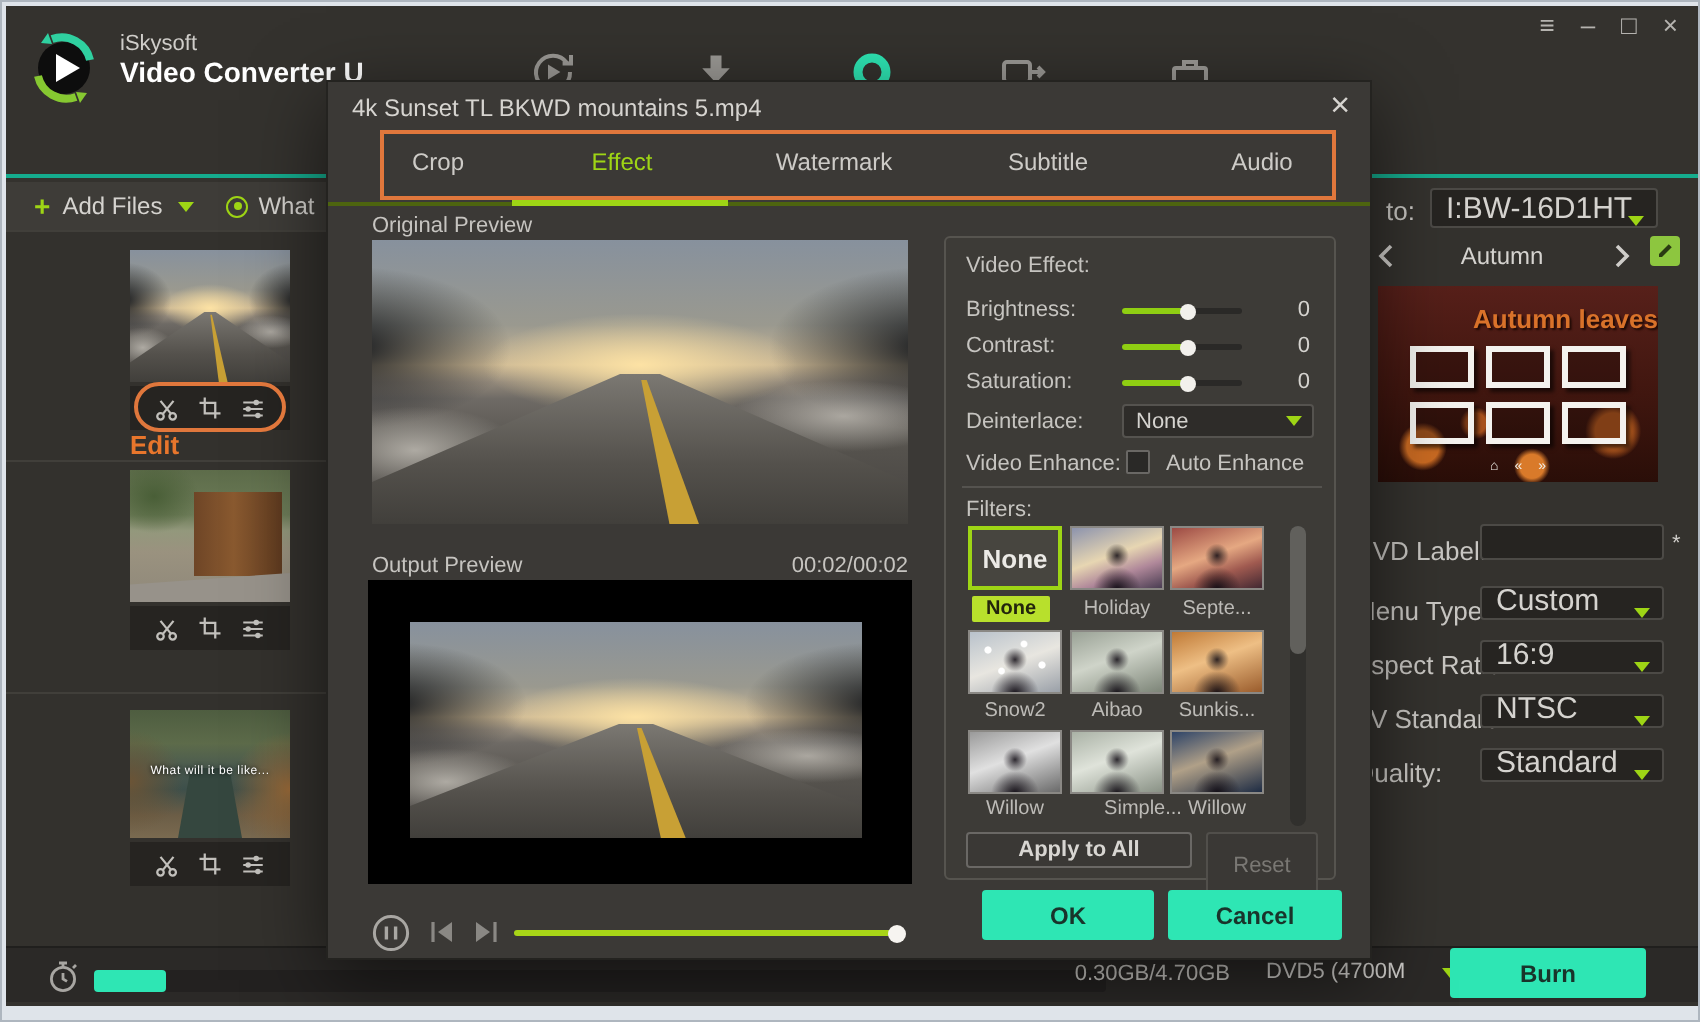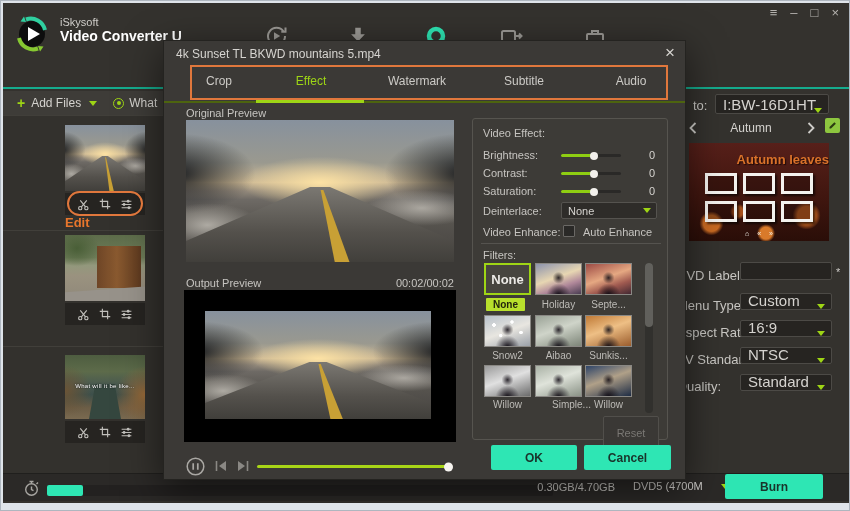--- a/index.html
+++ b/index.html
@@ -424,20 +424,21 @@
       <div class="fthumb f-simple" style="left:62px;top:246px"></div>
       <div class="fthumb f-retro" style="left:112px;top:246px"></div>
       <div class="flabel" style="left:10px;top:280px">Willow</div>
       <div class="flabel" style="left:74px;top:280px">Simple...</div>
       <div class="flabel" style="left:111px;top:280px">Willow</div>
 
       <div class="abs" style="left:172px;top:144px;width:8px;height:150px;background:#31302d;border-radius:4px">
         <div class="abs" style="left:0;top:0;width:8px;height:64px;background:#61605c;border-radius:4px"></div>
       </div>
 
+      <button class="dbtn" style="left:10px;top:297px;width:113px;height:18px;font-weight:bold">Apply to All</button>
       <button class="dbtn disabled" style="left:130px;top:297px;width:56px;height:34px">Reset</button>
     </div>
 
     <button class="teal-btn abs" style="left:420px;top:404px;width:87px;height:25px">Cancel</button>
     <button class="teal-btn abs" style="left:327px;top:404px;width:86px;height:25px">OK</button>
   </div>
 
 </div>
 </div>
 

